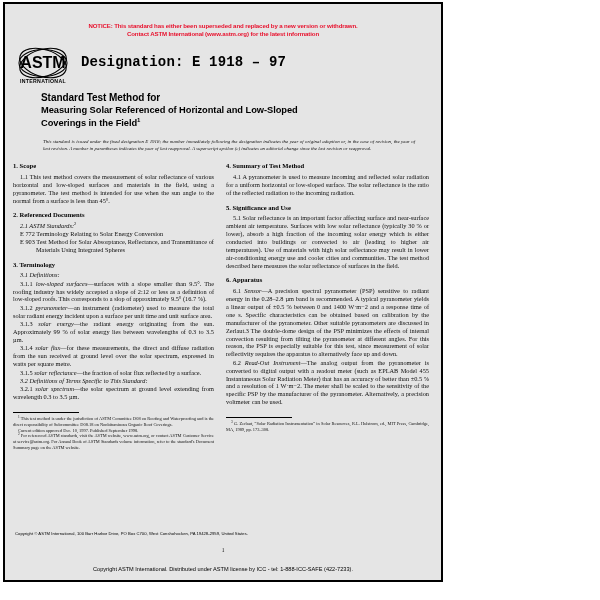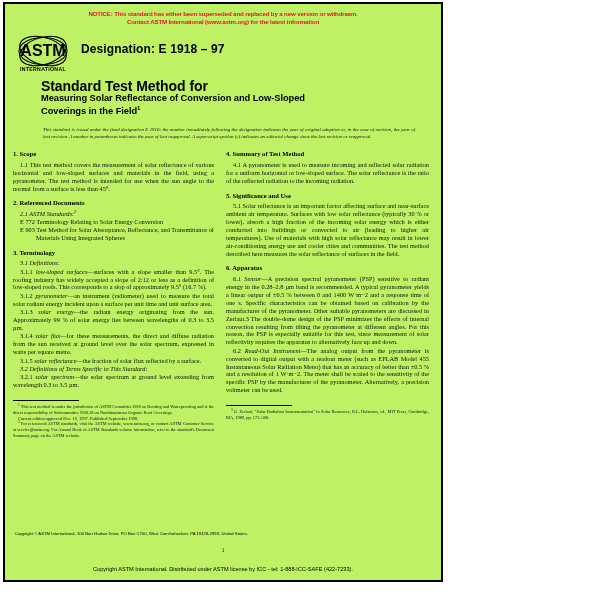--- a/index.html
+++ b/index.html
@@ -20,23 +20,23 @@
     background: #ffffff;
     box-sizing: border-box;
   }
   .sheet {
     position: absolute;
     left: 3px;
     top: 2px;
     width: 440px;
     height: 580px;
     border: 2px solid #000000;
-    background: #bef264;
+    background: #e5e5e5;
     box-sizing: border-box;
-    padding: 4px 8px 0 8px;
+    padding: 16px 8px 0 8px;
   }
 
   
   .notice {
     text-align: center;
     color: #e8112d;
     font-family: "Liberation Sans", sans-serif;
     font-weight: bold;
     font-size: 6.1px;
     line-height: 8.4px;
@@ -55,36 +55,36 @@
     left: 4px;
     top: 2px;
     width: 56px;
     height: 40px;
   }
   .astm-logo svg { display: block; }
   .designation {
     position: absolute;
     left: 68px;
     top: 10px;
-    font-family: Liberation Sans, sans-serif;
+    font-family: Liberation Mono, monospace;
     font-weight: bold;
-    font-size: 12px;
+    font-size: 14px;
     color: #000;
     letter-spacing: 0.01em;
   }
 
   
   .title-block {
     margin: 4px 0 0 28px;
     font-family: "Liberation Sans", sans-serif;
     font-weight: bold;
     color: #000;
   }
   .title-line {
-    font-size: 14px;
+    font-size: 10px;
     line-height: 12.4px;
     letter-spacing: -0.005em;
   }
   .title-line.small {
     font-size: 9.3px;
   }
   .title-line sup {
     font-size: 6px;
     vertical-align: super;
     line-height: 0;
@@ -222,21 +222,21 @@
           </g>
           <text x="26" y="22" text-anchor="middle" font-family="Liberation Sans, sans-serif" font-size="16" font-weight="bold" fill="#000">ASTM</text>
           <text x="26" y="37" text-anchor="middle" font-family="Liberation Sans, sans-serif" font-size="5.2" font-weight="bold" fill="#000" letter-spacing="0.3">INTERNATIONAL</text>
         </svg>
       </div>
       <div class="designation">Designation: E 1918 – 97</div>
     </div>
 
     <div class="title-block">
       <div class="title-line">Standard Test Method for</div>
-      <div class="title-line small">Measuring Solar Reflectance of Conversion and Low-Sloped</div>
+      <div class="title-line small">Measuring Solar Referenced of Horizontal and Low-Sloped</div>
       <div class="title-line small"><span>Coverings in the Field</span><sup>1</sup></div>
     </div>
 
     <p class="intro">This standard is issued under the fixed designation E 1918; the number immediately following the designation indicates the year of original adoption or, in the case of revision, the year of last revision. A number in parentheses indicates the year of last reapproval. A superscript epsilon (є) indicates an editorial change since the last revision or reapproval.</p>
 
     <div class="columns">
 
       <div class="col left">
 
         <h2 class="sec first">1. Scope</h2>

